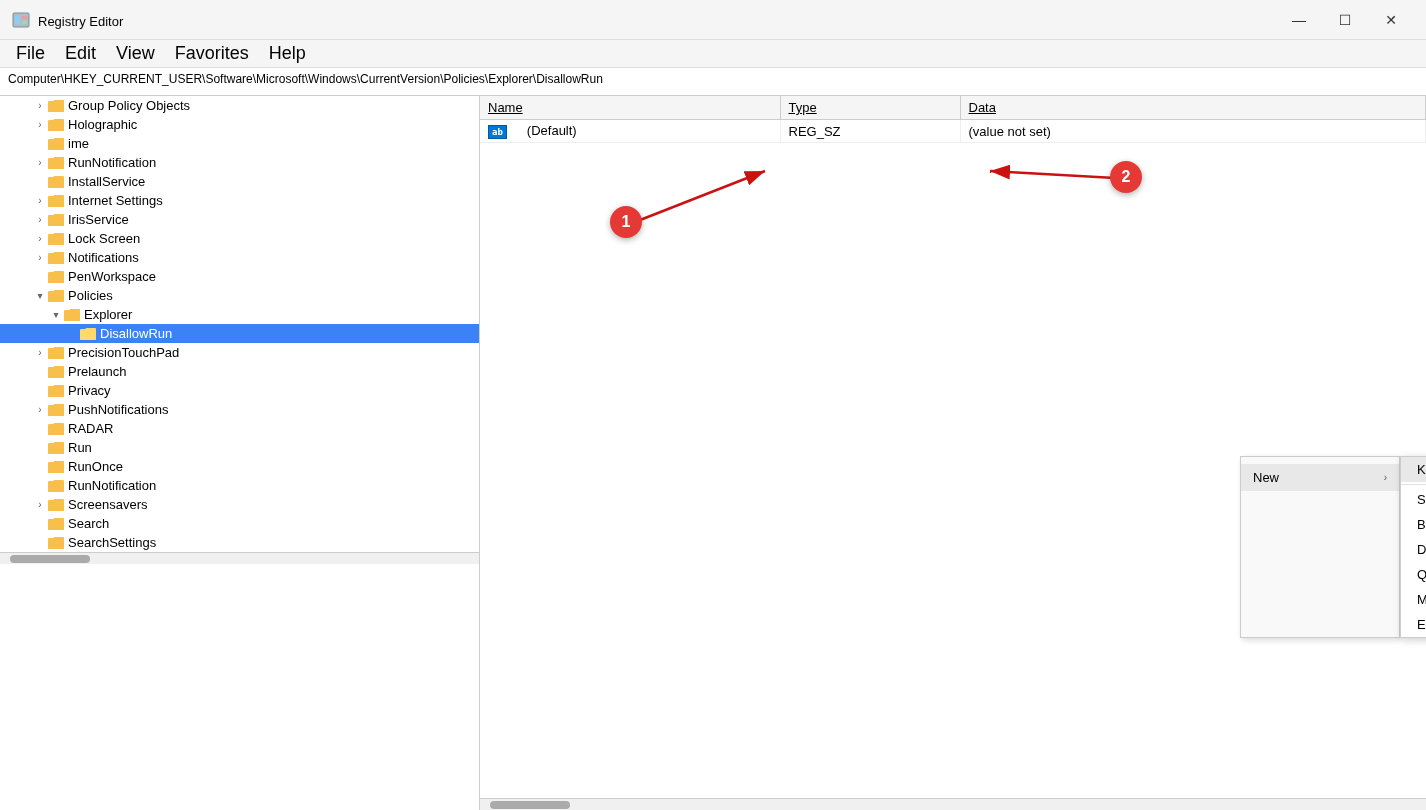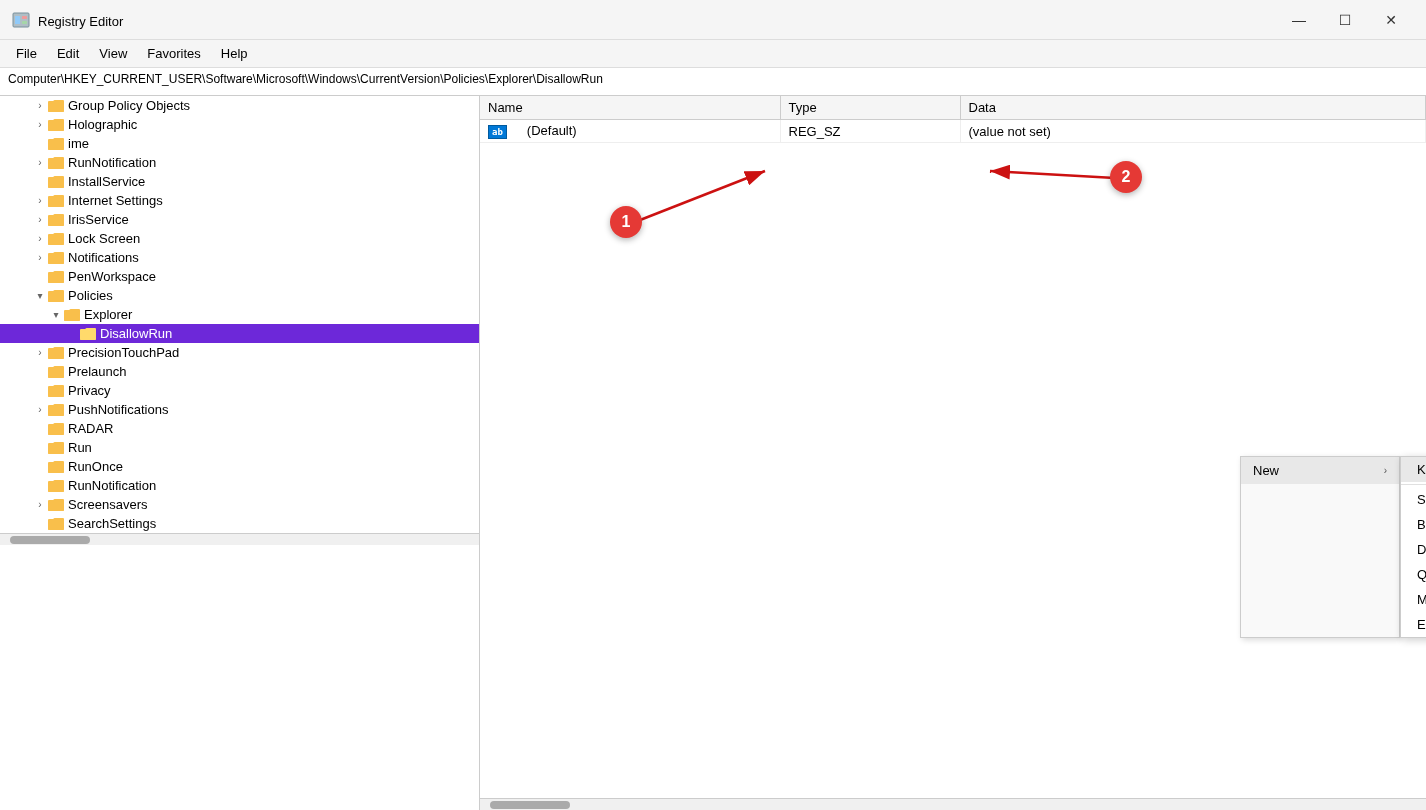--- a/index.html
+++ b/index.html
@@ -21,21 +21,21 @@
       cursor: pointer; font-size: 14px; display: flex; align-items: center; justify-content: center;
       color: #333;
     }
 
     
     .menu-bar {
       display: flex; align-items: center; height: 28px; padding: 0 8px;
       background: #f5f5f5; border-bottom: 1px solid #ddd; gap: 4px;
     }
     .menu-item {
-      padding: 2px 8px; cursor: pointer; border-radius: 3px; font-size: 13px;
+      padding: 2px 8px; cursor: pointer; border-radius: 3px; font-size: 18px;
     }
 
     
     .address-bar {
       background: #fff; border-bottom: 1px solid #ccc;
       padding: 4px 8px; font-size: 12px; color: #000; height: 28px;
       display: flex; 
     }
 
     
@@ -49,40 +49,40 @@
     }
 
     
     .right-panel { flex: 1; background: #fff; display: flex; flex-direction: column; position: relative; }
 
     
     .reg-table { width: 100%; border-collapse: collapse; }
     .reg-table th {
       background: #f5f5f5; border-bottom: 1px solid #ccc; border-right: 1px solid #ccc;
       padding: 4px 8px; text-align: left; font-weight: normal; font-size: 13px;
-      position: sticky; top: 0;
+      position: sticky; top: 0; text-decoration: underline;
     }
     .reg-table td {
       padding: 3px 8px; border-bottom: 1px solid #eee; border-right: 1px solid #eee;
       font-size: 13px; vertical-align: middle;
     }
 
     
     .ab-icon {
       display: inline-block; background: #0078d7; color: white;
       font-size: 9px; font-weight: bold; padding: 1px 3px; margin-right: 20px;
       border: 1px solid #005a9e; font-family: monospace;
     }
 
     
     .tree-item {
       display: flex; align-items: center; padding: 2px 0; cursor: pointer;
       white-space: nowrap; font-size: 13px;
     }
-    .tree-item.highlighted { background: #6d28d9; color: white; }
+    .tree-item.highlighted { background: #3b82f6; color: white; }
 
     .tree-arrow {
       width: 16px; text-align: center; font-size: 10px; color: #666; flex-shrink: 0;
     }
     .tree-indent { display: inline-block; flex-shrink: 0; }
     .tree-label { font-size: 13px; }
 
     
     .bottom-scrollbar {
       height: 12px; background: #f0f0f0; border-top: 1px solid #ccc;
@@ -98,21 +98,21 @@
       display: flex; gap: 0;
     }
 
     
     .context-menu-new {
       background: #f9f9f9; border: 1px solid #ccc; box-shadow: 2px 2px 6px rgba(0,0,0,0.15);
       min-width: 160px;
     }
     .context-menu-new-item {
       display: flex; align-items: center; justify-content: space-between;
-      padding: 6px 12px; background: #e8e8e8; font-size: 13px; cursor: pointer;
+      padding: 6px 12px; background: #e8e8e8; font-size: 13px; cursor: pointer; margin-top: 7px;
     }
     .context-arrow { font-size: 10px; color: #555; }
 
     
     .context-submenu {
       background: #fff; border: 1px solid #ccc; box-shadow: 2px 2px 8px rgba(0,0,0,0.2);
       min-width: 220px; margin-top: 0;
     }
     .submenu-item {
       padding: 5px 16px; font-size: 13px; cursor: pointer;
@@ -360,20 +360,29 @@
           <span class="tree-label">RunNotification</span>
         </div>
         <div class="tree-item">
           <span class="tree-indent" style="width:32px;"></span>
           <span class="tree-arrow">›</span>
           <svg width="16" height="14" viewBox="0 0 16 14" xmlns="http://www.w3.org/2000/svg" style="margin-right:4px;flex-shrink:0;">
     <path d="M0 3 Q0 2 1 2 L5 2 L6.5 1 L15 1 Q16 1 16 2 L16 12 Q16 13 15 13 L1 13 Q0 13 0 12 Z" fill="#f9bf4b"></path>
     <path d="M0 4 L16 4 L16 12 Q16 13 15 13 L1 13 Q0 13 0 12 Z" fill="#f9bf4b" opacity="0.8"></path>
   </svg>
           <span class="tree-label">Screensavers</span>
+        </div>
+        <div class="tree-item">
+          <span class="tree-indent" style="width:32px;"></span>
+          <span class="tree-arrow"></span>
+          <svg width="16" height="14" viewBox="0 0 16 14" xmlns="http://www.w3.org/2000/svg" style="margin-right:4px;flex-shrink:0;">
+    <path d="M0 3 Q0 2 1 2 L5 2 L6.5 1 L15 1 Q16 1 16 2 L16 12 Q16 13 15 13 L1 13 Q0 13 0 12 Z" fill="#f9bf4b"></path>
+    <path d="M0 4 L16 4 L16 12 Q16 13 15 13 L1 13 Q0 13 0 12 Z" fill="#f9bf4b" opacity="0.8"></path>
+  </svg>
+          <span class="tree-label">Search</span>
         </div>
         <div class="tree-item">
           <span class="tree-indent" style="width:32px;"></span>
           <span class="tree-arrow"></span>
           <svg width="16" height="14" viewBox="0 0 16 14" xmlns="http://www.w3.org/2000/svg" style="margin-right:4px;flex-shrink:0;">
     <path d="M0 3 Q0 2 1 2 L5 2 L6.5 1 L15 1 Q16 1 16 2 L16 12 Q16 13 15 13 L1 13 Q0 13 0 12 Z" fill="#f9bf4b"></path>
     <path d="M0 4 L16 4 L16 12 Q16 13 15 13 L1 13 Q0 13 0 12 Z" fill="#f9bf4b" opacity="0.8"></path>
   </svg>
           <span class="tree-label">SearchSettings</span>
         </div>

